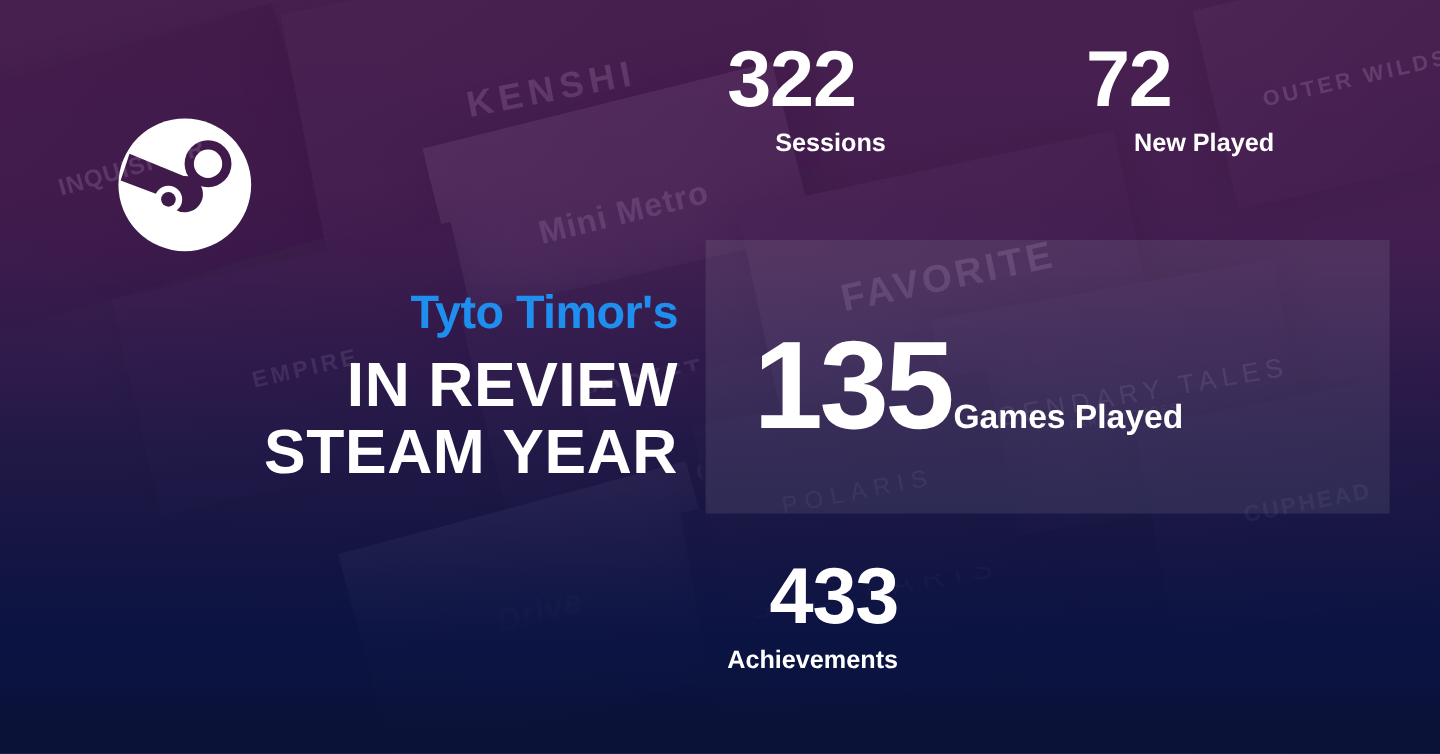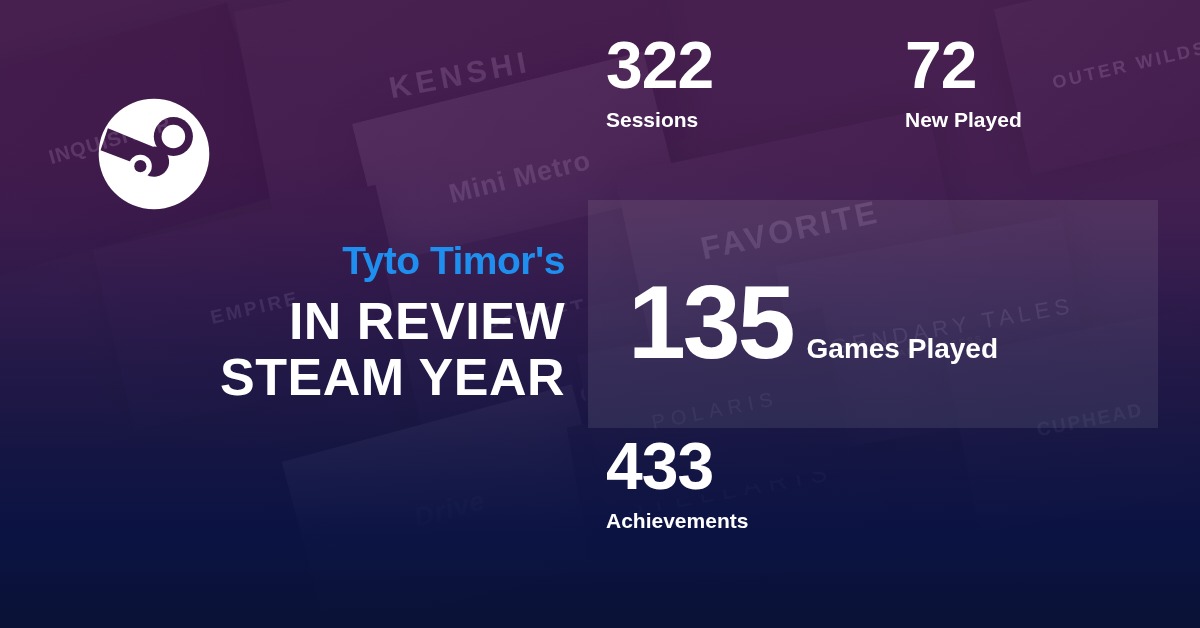--- a/index.html
+++ b/index.html
@@ -160,30 +160,30 @@
     color:#ffffff;
     font-weight:bold;
     line-height:1;
   }
 
   .stat-sessions  { position:absolute; left:606px; top:34px; }
   .stat-newgames  { position:absolute; left:905px; top:34px; }
   .stat-sessions .stat-num,
   .stat-newgames .stat-num { font-size:66px; }
   .stat-sessions .stat-lab,
-  .stat-newgames .stat-lab { font-size:21px; margin-top:12px; }
+  .stat-newgames .stat-lab { font-size:21px; margin-top:12px;margin-left:40px; }
 
   .stat-hero {
     position:absolute; left:628px; top:273px;
-    display:flex; align-items:baseline; gap:14px;
+    display:flex; align-items:baseline; gap:2px;
   }
   .stat-hero .stat-num { font-size:104px; letter-spacing:-3px; }
   .stat-hero .stat-lab { font-size:28px; }
 
-  .stat-ach { position:absolute; left:606px; top:435px; }
+  .stat-ach { position:absolute; left:606px; top:465px;text-align:right; }
   .stat-ach .stat-num { font-size:66px; }
   .stat-ach .stat-lab { font-size:21px; margin-top:12px; }
 </style>
 </head>
 <body>
 
 <div class="canvas">
 
   <div class="art-layer">
 

